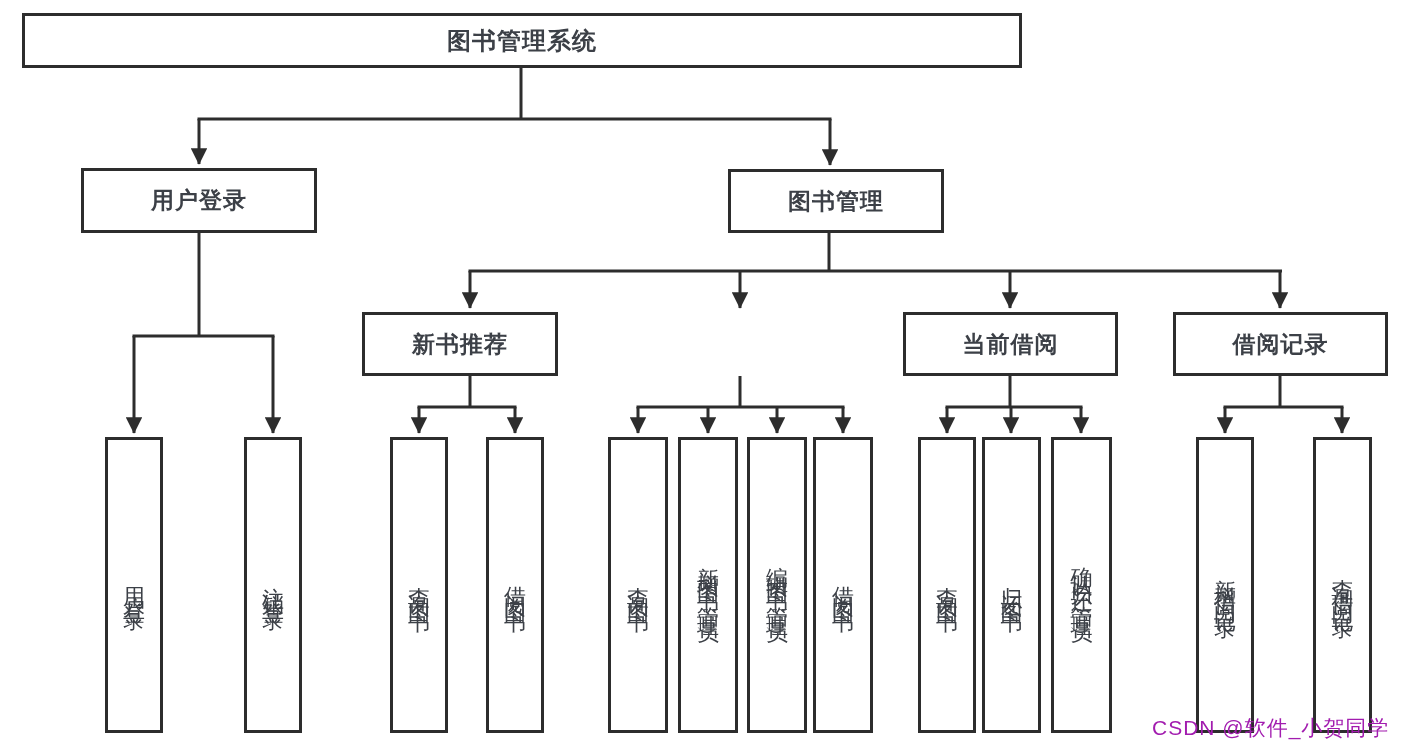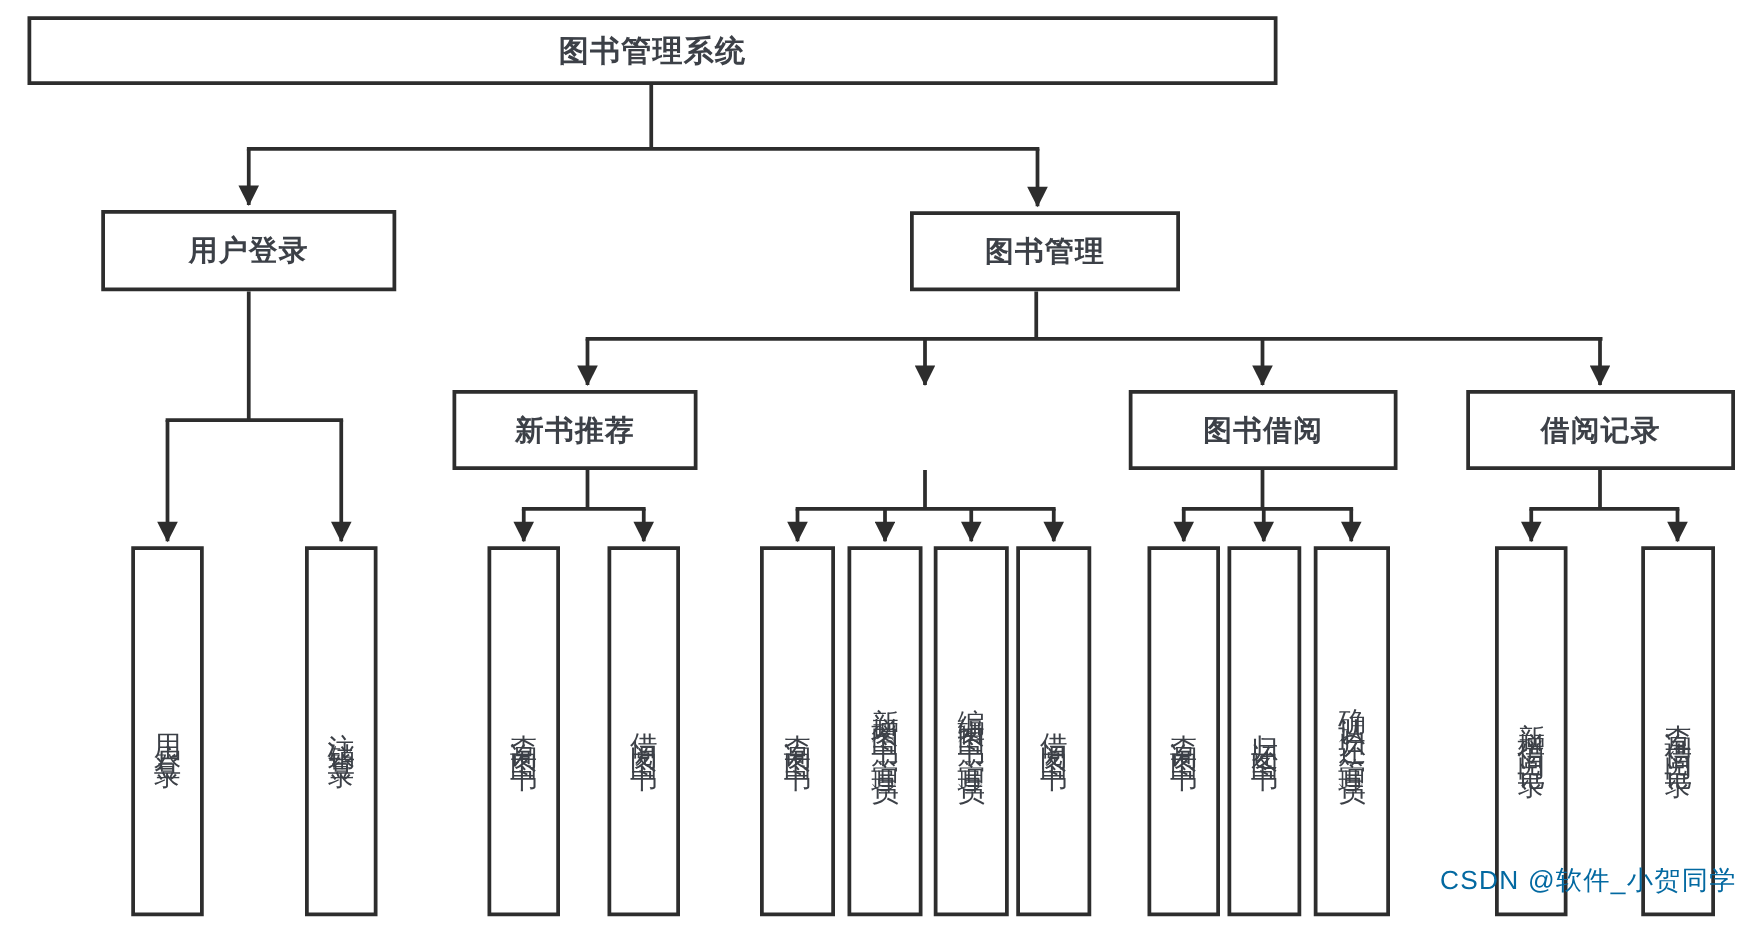--- a/index.html
+++ b/index.html
@@ -40,23 +40,23 @@
     writing-mode: vertical-rl;
     text-orientation: mixed;
     font-size: 22px;
     letter-spacing: 8px;
     line-height: 1;
     white-space: nowrap;
   }
   .watermark {
     position: absolute;
     left: 1152px;
-    top: 690px;
+    top: 714px;
     font-size: 21px;
-    color: #0369a1;
+    color: #a21caf;
     letter-spacing: 1px;
     z-index: 5;
     white-space: nowrap;
   }
   
   #b-root   { left: 22px;  top: 13px;  width: 1000px; height: 55px; }
   #b-login  { left: 81px;  top: 168px; width: 236px;  height: 65px; }
   #b-mgmt   { left: 712px; top: 169px; width: 216px;  height: 64px; margin-left: 16px; }
   #b-l3-0   { left: 362px;  top: 312px; width: 196px; height: 64px; }
   #b-l3-1   { left: 633px;  top: 312px; width: 215px; height: 64px; }
@@ -152,21 +152,21 @@
     <span>用户登录</span>
   </div>
   <div id="b-mgmt" class="box hbox">
     <span>图书管理</span>
   </div>
 
   <div id="b-l3-0" class="box hbox">
     <span>新书推荐</span>
   </div>
   <div id="b-l3-2" class="box hbox">
-    <span>图书借阅</span>
+    <span>当前借阅</span>
   </div>
   <div id="b-l3-3" class="box hbox">
     <span>借阅记录</span>
   </div>
 
   <div id="lf-login-0" class="box vbox leaf">
     <span>用户登录</span>
   </div>
   <div id="lf-login-1" class="box vbox leaf">
     <span>注销登录</span>

